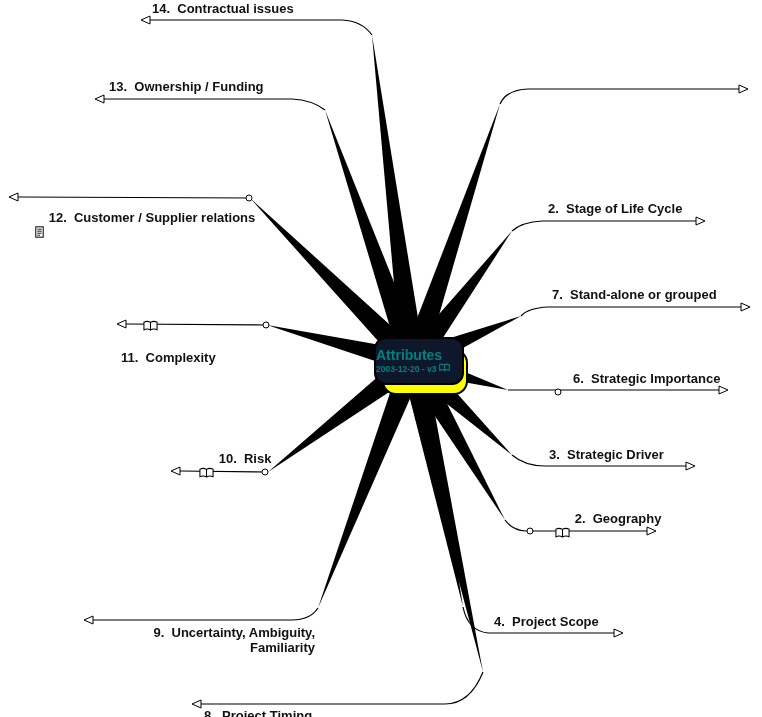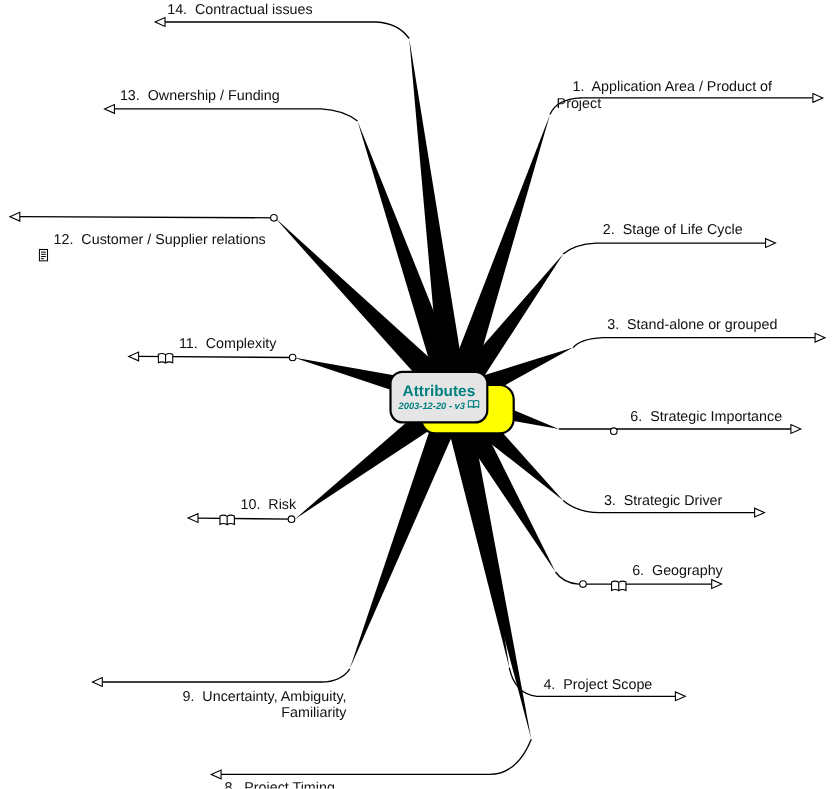--- a/index.html
+++ b/index.html
@@ -6,36 +6,36 @@
   #canvas{
     position:relative;width:762px;height:717px;background:#ffffff;
     overflow:hidden;font-family:"Liberation Sans","DejaVu Sans",sans-serif;
   }
   #map-svg{position:absolute;left:0;top:0;}
   .spoke{fill:#000;stroke:none;}
   .branchline{fill:none;stroke:#000;stroke-width:1.2;}
   .arrowhead{fill:#fff;stroke:#000;stroke-width:1;}
   .nodedot{fill:#fff;stroke:#000;stroke-width:1;}
   .branch-label{
-    position:absolute;font-weight:normal;font-size:13px;color:#111;
+    position:absolute;font-weight:bold;font-size:13px;color:#111;
     white-space:pre-wrap;line-height:15px;display:flex;align-items:flex-start;
     cursor:default;
   }
   .branch-label .icon{flex:0 0 auto;margin-right:5px;margin-top:1px;color:#000;}
   .center-shadow{
     position:absolute;left:382px;top:349px;width:82px;height:42px;
     background:#ffff00;border:2px solid #000;border-radius:14px;
   }
   .center-node{
-    position:absolute;left:354px;top:337px;width:86px;height:44px;
-    background:#e5e5e5;border:2px solid #000;border-radius:12px;
-    display:flex;flex-direction:column;align-items:center;justify-content:center;
+    position:absolute;left:374px;top:337px;width:86px;height:44px;
+    background:#0f172a;border:2px solid #000;border-radius:12px;
+    display:flex;flex-direction:column;align-items:flex-start;justify-content:center;
   }
   .center-title{font-weight:bold;font-size:14px;color:#008080;line-height:16px;}
-  .center-sub{font-size:8.5px;font-weight:bold;color:#008080;line-height:11px;display:flex;align-items:center;gap:2px;font-style:italic;}
+  .center-sub{font-size:8.5px;font-weight:bold;color:#008080;line-height:11px;display:flex;align-items:center;gap:2px;}
   .center-sub .icon{color:#008080;}
 </style>
 </head>
 <body>
 
 <div id="canvas">
 
   <svg id="map-svg" width="762" height="717" viewBox="0 0 762 717">
 
     <g>
@@ -91,48 +91,44 @@
 
     <g>
       <circle class="nodedot" cx="558" cy="392" r="3"></circle>
       <circle class="nodedot" cx="530" cy="531" r="3"></circle>
       <circle class="nodedot" cx="265" cy="472" r="3"></circle>
       <circle class="nodedot" cx="266" cy="325" r="3"></circle>
       <circle class="nodedot" cx="249" cy="198" r="3"></circle>
     </g>
   </svg>
 
-  <div class="branch-label" style="left:506px;top:56px;width:252px;text-indent:16px;display:block;">
-    <span>1.  Application Area / Product of
-Project</span>
-  </div>
 
   <div class="branch-label" style="left:548px;top:201px;text-align:right;">
     <span>2.  Stage of Life Cycle</span>
   </div>
 
   <div class="branch-label" style="left:552px;top:287px;">
-    <span>3.  Stand-alone or grouped</span>
+    <span>7.  Stand-alone or grouped</span>
   </div>
 
   <div class="branch-label" style="left:573px;top:371px;">
     <span>6.  Strategic Importance</span>
   </div>
 
   <div class="branch-label" style="left:549px;top:447px;">
     <span>3.  Strategic Driver</span>
   </div>
 
   <div class="branch-label" style="left:533px;top:511px;">
     <span class="icon">
       <svg width="15" height="12" viewBox="0 0 16 12">
           <path d="M8,2.2 C6,0.9 3,0.9 1,1.9 L1,10 C3,9 6,9 8,10.3 C10,9 13,9 15,10 L15,1.9 C13,0.9 10,0.9 8,2.2 Z M8,2.2 L8,10.3" fill="#fff" stroke="currentColor" stroke-width="1.1"></path>
         </svg>
     </span>
-    <span>6.  Geography</span>
+    <span>2.  Geography</span>
   </div>
 
   <div class="branch-label" style="left:494px;top:614px;">
     <span>4.  Project Scope</span>
   </div>
 
   <div class="branch-label" style="left:204px;top:708px;">
     <span>8.  Project Timing</span>
   </div>
 
@@ -143,21 +139,21 @@
 
   <div class="branch-label" style="left:177px;top:451px;">
     <span class="icon">
       <svg width="15" height="12" viewBox="0 0 16 12">
           <path d="M8,2.2 C6,0.9 3,0.9 1,1.9 L1,10 C3,9 6,9 8,10.3 C10,9 13,9 15,10 L15,1.9 C13,0.9 10,0.9 8,2.2 Z M8,2.2 L8,10.3" fill="#fff" stroke="currentColor" stroke-width="1.1"></path>
         </svg>
     </span>
     <span>10.  Risk</span>
   </div>
 
-  <div class="branch-label" style="left:121px;top:304px;">
+  <div class="branch-label" style="left:121px;top:304px;flex-direction:column;">
     <span class="icon">
       <svg width="15" height="12" viewBox="0 0 16 12">
           <path d="M8,2.2 C6,0.9 3,0.9 1,1.9 L1,10 C3,9 6,9 8,10.3 C10,9 13,9 15,10 L15,1.9 C13,0.9 10,0.9 8,2.2 Z M8,2.2 L8,10.3" fill="#fff" stroke="currentColor" stroke-width="1.1"></path>
         </svg>
     </span>
     <span>11.  Complexity</span>
   </div>
 
   <div class="branch-label" style="left:13px;top:178px;margin-top:32px;">
     <span class="icon">

